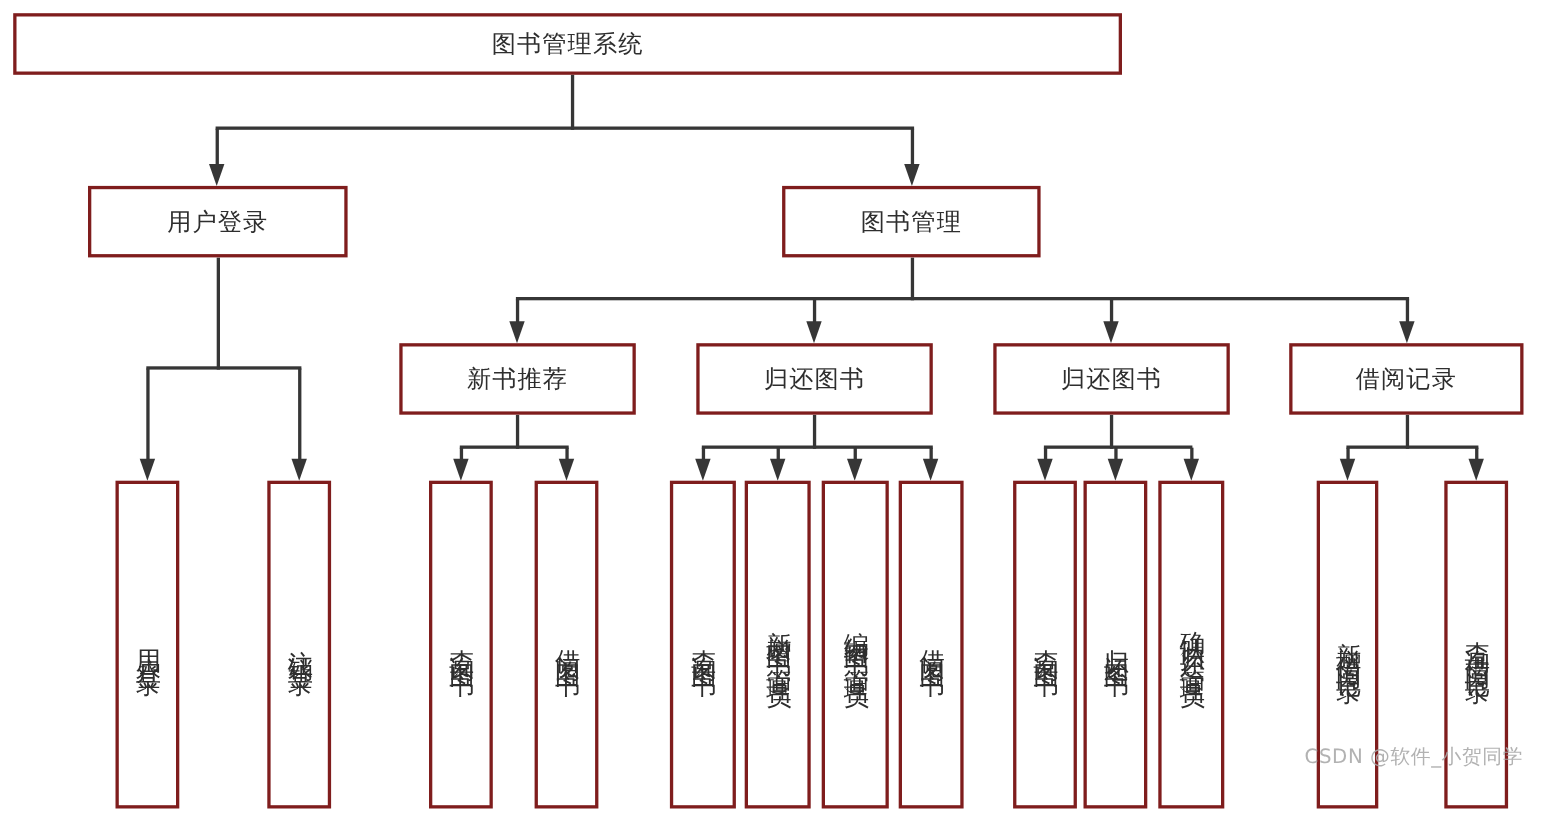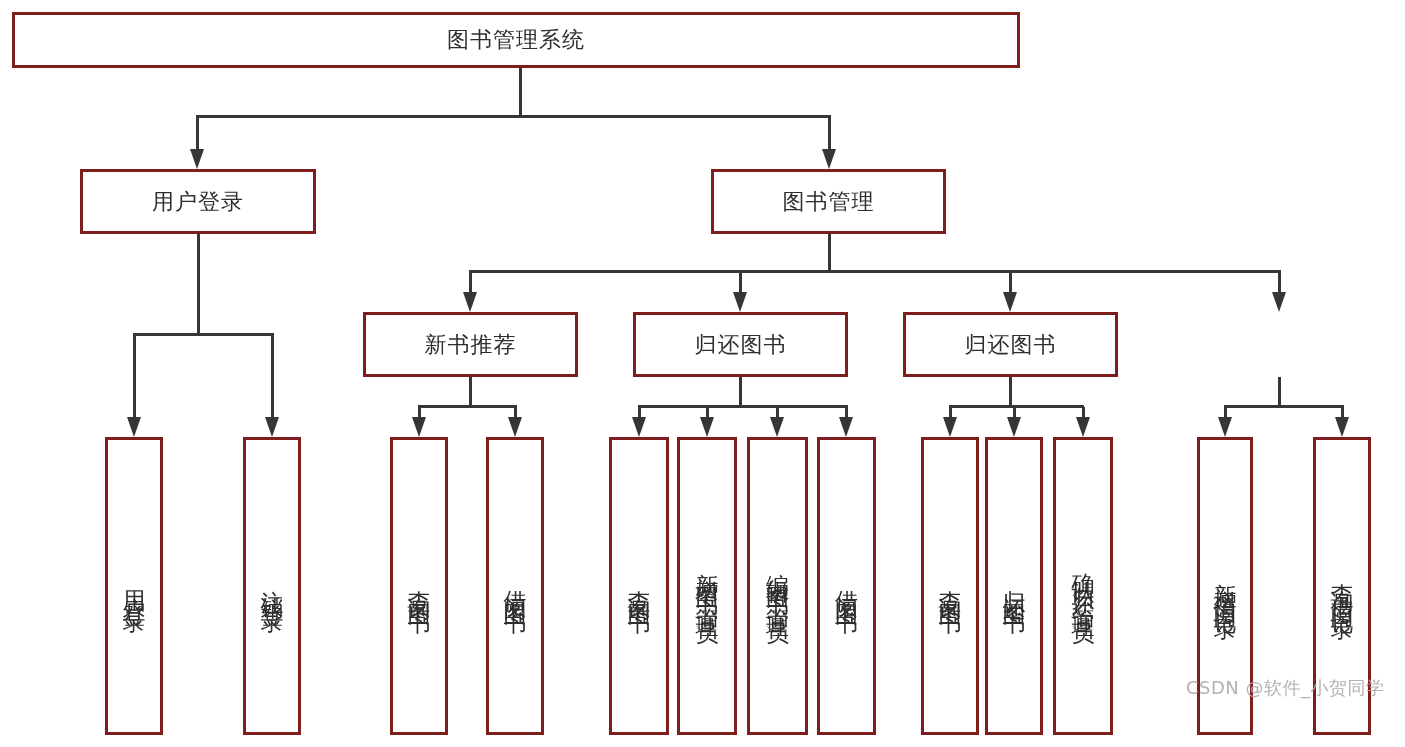--- a/index.html
+++ b/index.html
@@ -76,20 +76,23 @@
 
   <div class="box hbox" style="left:363px;top:312px;width:215px;height:65px">
     <span>新书推荐</span>
   </div>
   <div class="box hbox" style="left:633px;top:312px;width:215px;height:65px">
     <span>归还图书</span>
   </div>
   <div class="box hbox" style="left:903px;top:312px;width:215px;height:65px">
     <span>归还图书</span>
   </div>
+  <div class="box hbox" style="left:1172px;top:312px;width:213px;height:65px">
+    <span>借阅记录</span>
+  </div>
 
   <div class="vline" style="left:469px;top:377px;height:31px"></div>
   <div class="hline" style="left:418px;top:405px;width:99px"></div>
   <div class="stem" style="left:418px;top:407px;height:12px"></div>
   <div class="stem" style="left:514px;top:407px;height:12px"></div>
   <div class="arrow" style="left:412px;top:417px"></div>
   <div class="arrow" style="left:508px;top:417px"></div>
 
   <div class="vline" style="left:739px;top:377px;height:31px"></div>
   <div class="hline" style="left:638px;top:405px;width:210px"></div>

